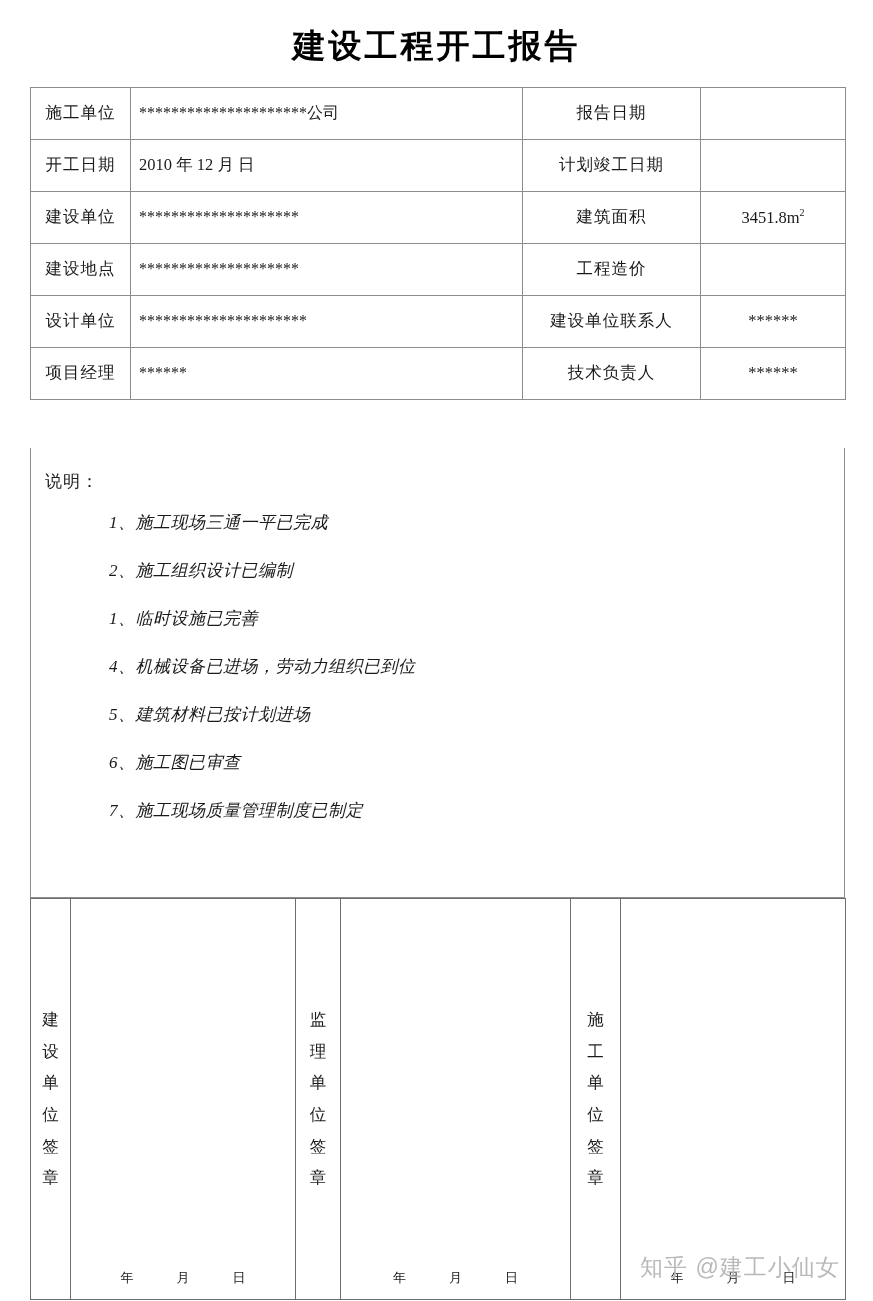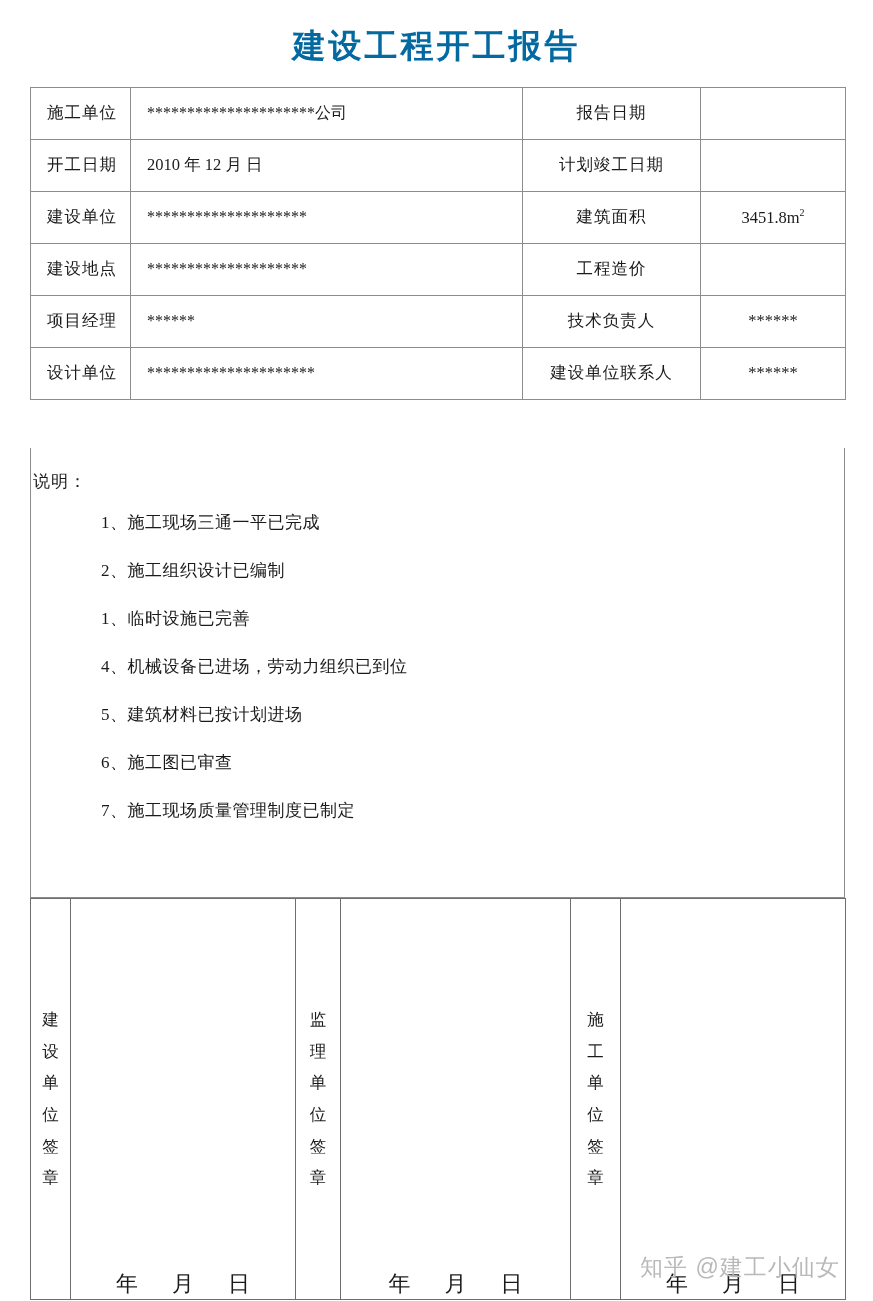--- a/index.html
+++ b/index.html
@@ -27,35 +27,35 @@
   .doc-title {
     position: absolute;
     left: 0;
     top: 24px;
     width: 873px;
     text-align: center;
     font-size: 33px;
     letter-spacing: 3px;
     font-weight: 700;
     font-family: "Liberation Serif", "DejaVu Serif", serif;
-    color: #0369a1;
+    color: #000000;
   }
 
   
   .form-table {
     position: absolute;
     left: 30px;
     top: 87px;
     width: 815px;
     border-collapse: collapse;
     table-layout: fixed;
   }
   .form-table td {
     border: 1px solid #8d8d8d;
-    padding: 0 16px;
+    padding: 0 8px;
     font-size: 16.5px;
     height: 51px;
     vertical-align: middle;
     line-height: 1.25;
     font-family: "Liberation Serif", "DejaVu Serif", serif;
   }
   td.lbl {
     text-align: center;
     white-space: nowrap;
     letter-spacing: 1px;
@@ -82,28 +82,29 @@
     top: 448px;
     width: 815px;
     height: 450px;
     border: 1px solid #8d8d8d;
     border-top: none;
     box-sizing: border-box;
     padding: 22px 0 0 0;
   }
   .notes-heading {
     font-size: 17px;
-    margin-left: 2px;
+    margin-left: 14px;
     margin-bottom: 18px;
     letter-spacing: 1px;
   }
   .notes-list {
-    margin: 8px;
+    margin: 16px;
     padding: 0;
     list-style: none;
+    font-style: italic;
   }
   .notes-list li {
     font-size: 17px;
     margin-left: 62px;
     margin-bottom: 25px;
     letter-spacing: 0.5px;
     white-space: nowrap;
   }
 
   
@@ -130,25 +131,25 @@
   }
   .vert-label span {
     display: block;
   }
   .sign-area {
     position: relative;
     height: 100%;
   }
   .date-line {
     position: absolute;
-    bottom: 0;
+    bottom: 12px;
     left: 0;
     width: 100%;
     text-align: center;
-    font-size: 22px;
+    font-size: 13px;
   }
   .date-line i {
     font-style: normal;
     display: inline-block;
     width: 56px;
     text-align: center;
   }
 
   
   .watermark {
@@ -197,29 +198,29 @@
         <td class="lbl">建筑面积</td>
         <td class="val-c"><span>3451.8m</span><span class="sup">2</span></td>
       </tr>
       <tr>
         <td class="lbl">建设地点</td>
         <td class="val"><span class="stars">********************</span></td>
         <td class="lbl">工程造价</td>
         <td class="val-c"></td>
       </tr>
       <tr>
+        <td class="lbl">设计单位</td>
+        <td class="val"><span class="stars">*********************</span></td>
+        <td class="lbl">建设单位联系人</td>
+        <td class="val-c">******</td>
+      </tr>
+      <tr>
         <td class="lbl">项目经理</td>
         <td class="val"><span class="stars">******</span></td>
         <td class="lbl">技术负责人</td>
-        <td class="val-c">******</td>
-      </tr>
-      <tr>
-        <td class="lbl">设计单位</td>
-        <td class="val"><span class="stars">*********************</span></td>
-        <td class="lbl">建设单位联系人</td>
         <td class="val-c">******</td>
       </tr>
     </tbody>
   </table>
 
   <div class="notes-box">
     <div class="notes-heading">说明：</div>
     <ul class="notes-list">
       <li>1、施工现场三通一平已完成</li>
       <li>2、施工组织设计已编制</li>

